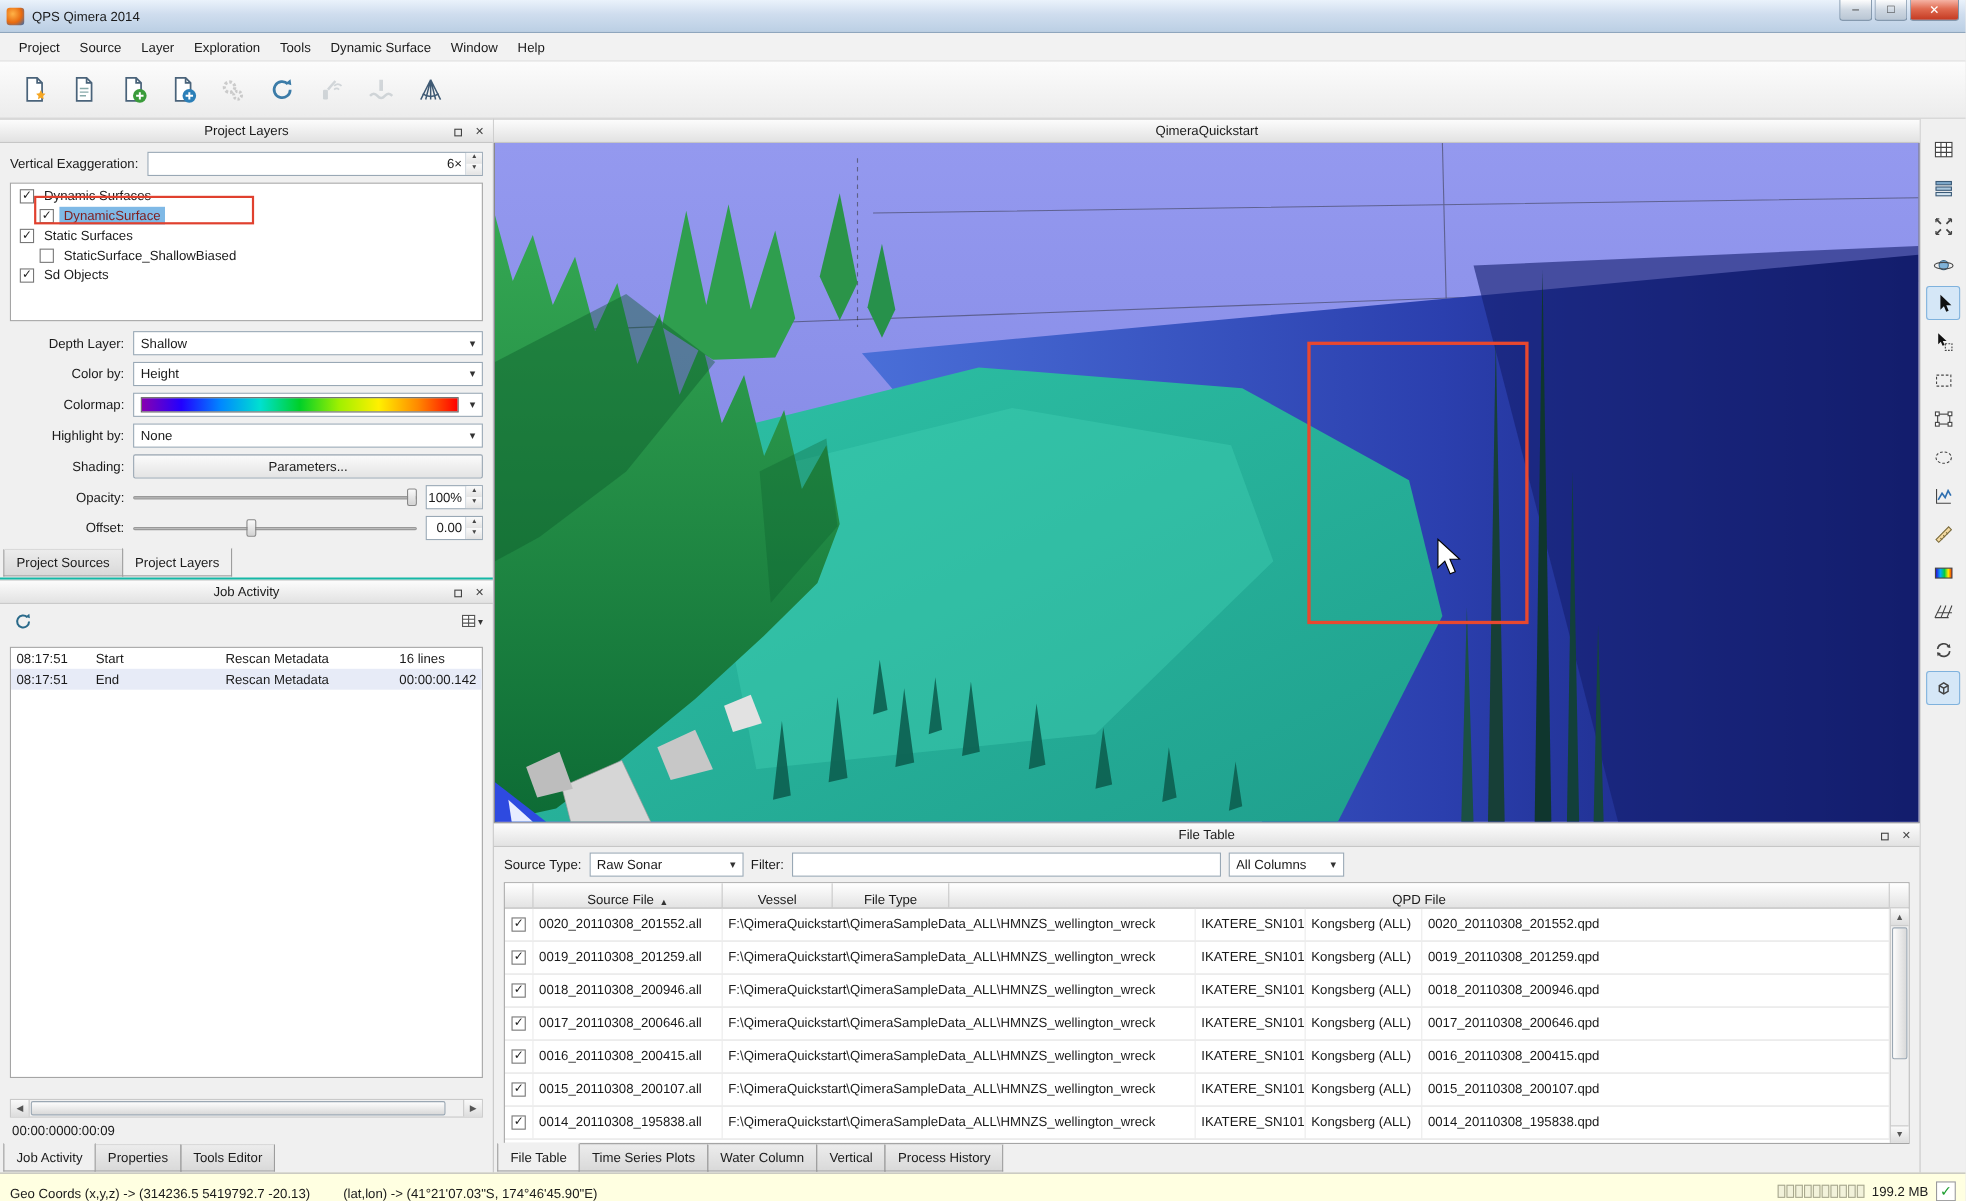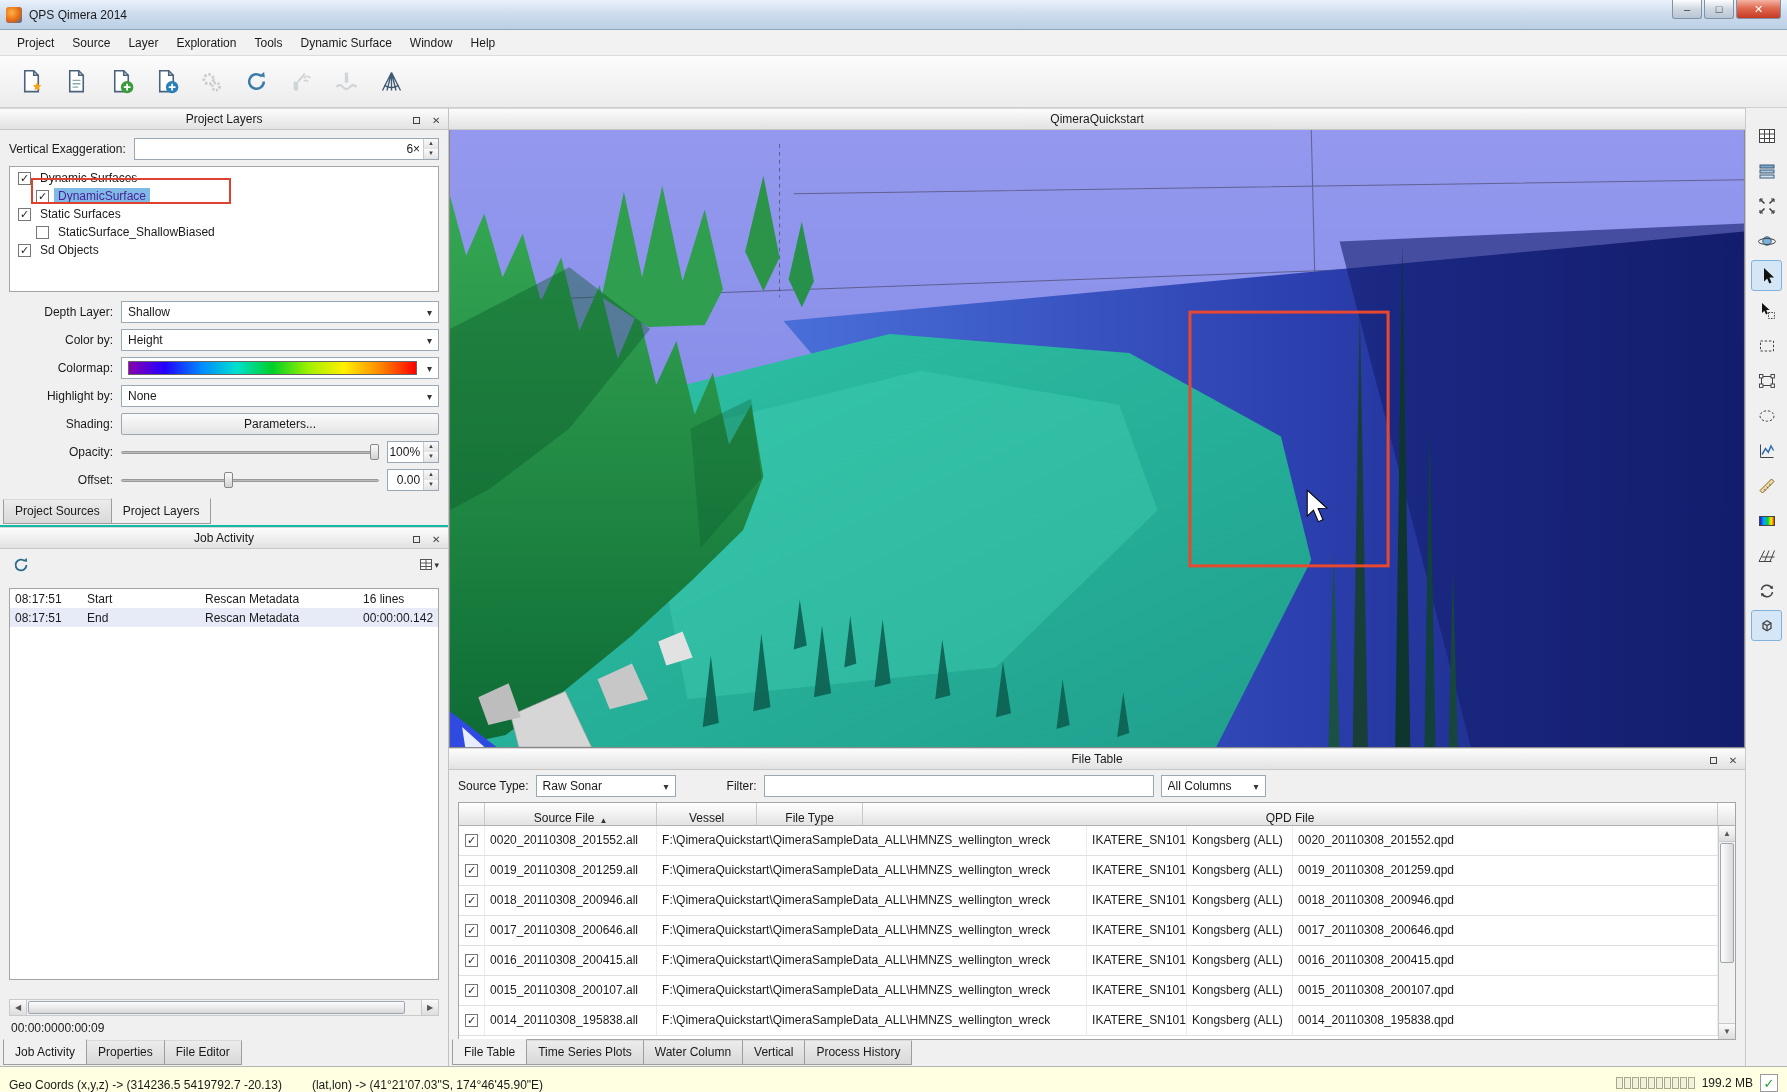--- a/index.html
+++ b/index.html
@@ -42,21 +42,21 @@
 .frow{display:flex;align-items:center;margin-bottom:6px}
 .flabel{flex:0 0 112px;text-align:right;padding-right:8px;white-space:nowrap}
 .combo{flex:1;height:22px;background:#fff;border:1px solid #99a8b5;display:flex;align-items:center;padding-left:6px}
 .combo .cval{flex:1;white-space:nowrap;overflow:hidden}
 .carrow{flex:0 0 17px;text-align:center;color:#333;font-size:10px}
 .cmap{flex:1;height:14px;margin:0 4px 0 0;border:1px solid #666}
 .pbtn{flex:1;height:22px;background:linear-gradient(#fbfbfb,#e4e4e4);border:1px solid #9aa7b3;border-radius:2px;display:flex;align-items:center;justify-content:center}
 .pl-tree{height:126px;background:#fff;border:1px solid #a5a5a5;margin-bottom:9px;position:relative;overflow:hidden;padding-top:2px}
 .tree-row{height:18px;display:flex;align-items:center;gap:5px}
 .tlabel{padding:1px 4px;white-space:nowrap}
-.tree-row.sel .tlabel{background:#7fb9e6;color:#4c1d95;}
+.tree-row.sel .tlabel{background:#7fb9e6;color:#7f1d1d;}
 .tree-redbox{position:absolute;left:21px;top:11px;width:200px;height:26px;border:2px solid #e0402e;pointer-events:none}
 .cb{flex:0 0 13px;width:13px;height:13px;border:1px solid #777;background:#fff;font-size:11px;line-height:11px;text-align:center;color:#222;font-weight:bold}
 .slider{flex:1;height:20px;position:relative;margin-right:8px}
 .strack{position:absolute;left:0;right:0;top:9px;height:3px;background:#bbb;border:1px solid #999;border-radius:2px}
 .sthumb{position:absolute;top:2px;width:9px;height:16px;background:linear-gradient(#fafafa,#d2d2d2);border:1px solid #888;border-radius:2px}
 .spin{flex:0 0 52px;height:22px;background:#fff;border:1px solid #99a8b5;display:flex;align-items:center}
 .spin.ve{flex:1}
 .spin .sval{flex:1;text-align:right;padding-right:3px}
 .spinarrows{flex:0 0 15px;height:100%;display:flex;flex-direction:column;border-left:1px solid #c4ccd4}
 .spinarrows span{flex:1;font-size:6px;line-height:9px;text-align:center;color:#444;background:linear-gradient(#fafafa,#e3e3e3)}
@@ -366,21 +366,21 @@
           <div class="hs-thumb"></div>
           <div class="hs-btn r">▶</div>
         </div>
         <div class="ja-times">
           <span>00:00:00</span>
           <span>00:00:09</span>
         </div>
         <div class="tabs" id="left-tabs">
             <div class="tab active">Job Activity</div>
             <div class="tab">Properties</div>
-            <div class="tab">File Editor</div>
+            <div class="tab">Tools Editor</div>
           </div>
       </div>
     </div>
 
     <div class="centercol">
       <div class="dockhdr">
         <span class="dtitle">QimeraQuickstart</span>
       </div>
       <div class="scene">
         <svg viewBox="0 0 1280 620" preserveAspectRatio="none">
@@ -442,21 +442,21 @@
               </span>
             <span class="dk">✕</span>
           </span>
         </div>
         <div class="ft-controls">
           <span class="ft-label">Source Type:</span>
           <div class="combo w140">
             <span class="cval">Raw Sonar</span>
             <span class="carrow">▾</span>
           </div>
-          <span class="ft-label" style="margin-left:44px">Filter:</span>
+          <span class="ft-label" style="">Filter:</span>
           <input class="filter-input" value="" style="">
           <div class="combo w105">
             <span class="cval">All Columns</span>
             <span class="carrow">▾</span>
           </div>
         </div>
         <div class="ft-tablewrap">
           <div class="ft-head" id="ft-cols">
               <div class="hc c-check"></div>
               <div class="hc c-src">

